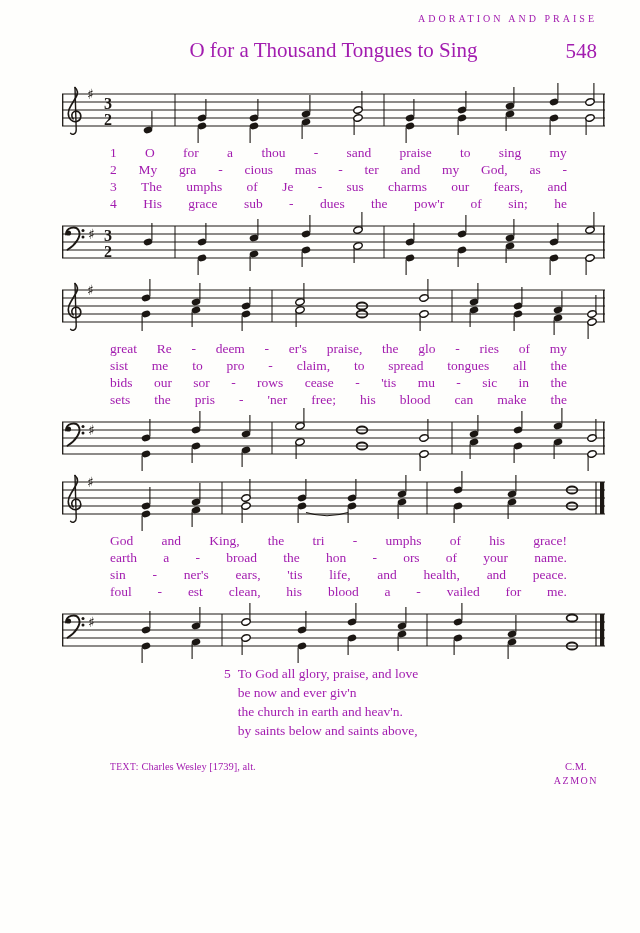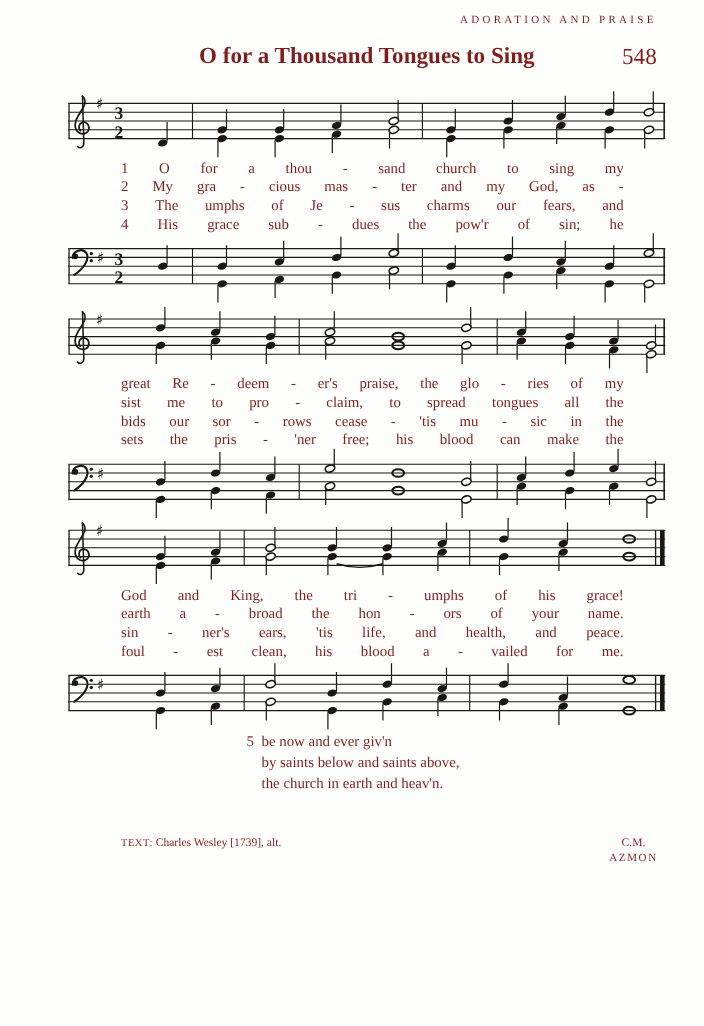--- a/index.html
+++ b/index.html
@@ -1,26 +1,26 @@
 <!DOCTYPE html>
 <html><head>
 <meta charset="utf-8">
 <style>
   html,body{margin:0;padding:0;background:#e9e9e9;}
   .page{
     position:relative;width:640px;height:933px;margin:0 auto;
-    background:#fefefc;color:#7f1d1d;
+    background:#fefefc;color:#a21caf;
     font-family:"Liberation Serif", serif;overflow:hidden;
   }
   .running-head{
     position:absolute;top:13px;right:43px;
     font-size:10px;letter-spacing:3px;font-weight:500;
   }
   .title-row{position:absolute;top:38px;left:62px;width:543px;text-align:center;}
-  .title{display:inline;font-size:21px;font-weight:bold;margin:1px;}
+  .title{display:inline;font-size:21px;font-weight:normal;margin:1px;}
   .hymn-number{position:absolute;top:39px;right:43px;font-size:21px;font-weight:normal;}
   .system{position:absolute;left:62px;width:543px;}
   svg.staff{display:block;width:543px;height:64px;}
   .lyrics{padding:0 38px 0 48px;height:68px;}
   .lyric-line{
     display:flex;justify-content:space-between;
     font-size:13.5px;line-height:17px;white-space:nowrap;
   }
   .verse5{position:absolute;top:664px;left:224px;display:flex;gap:7px;
     font-size:13.5px;line-height:19px;}
@@ -100,21 +100,21 @@
       </svg>
     <div class="lyrics">
         <div class="lyric-line">
           <span>1</span>
           <span>O</span>
           <span>for</span>
           <span>a</span>
           <span>thou</span>
           <span>-</span>
           <span>sand</span>
-          <span>church</span>
+          <span>praise</span>
           <span>to</span>
           <span>sing</span>
           <span>my</span>
         </div>
         <div class="lyric-line">
           <span>2</span>
           <span>My</span>
           <span>gra</span>
           <span>-</span>
           <span>cious</span>
@@ -531,23 +531,24 @@
         <line x1="453.9" y1="32.5" x2="453.9" y2="15" stroke="#1b1713" stroke-width="1.1"></line>
         <line x1="446.1" y1="43.5" x2="446.1" y2="59" stroke="#1b1713" stroke-width="1.1"></line>
         <ellipse cx="510" cy="18" rx="5.4" ry="3.5" fill="none" stroke="#1b1713" stroke-width="1.8"></ellipse>
         <ellipse cx="510" cy="46" rx="5.4" ry="3.5" fill="none" stroke="#1b1713" stroke-width="1.8"></ellipse>
       </svg>
   </div>
 
   <div class="verse5">
     <span class="v5num">5</span>
     <div class="v5lines">
+      <div>To God all glory, praise, and love</div>
       <div>be now and ever giv'n</div>
+      <div>the church in earth and heav'n.</div>
       <div>by saints below and saints above,</div>
-      <div>the church in earth and heav'n.</div>
     </div>
   </div>
 
   <div class="credits">
     <div>
       <span class="cl">TEXT:</span>
       <span>Charles Wesley [1739], alt.</span>
     </div>
   </div>
 

